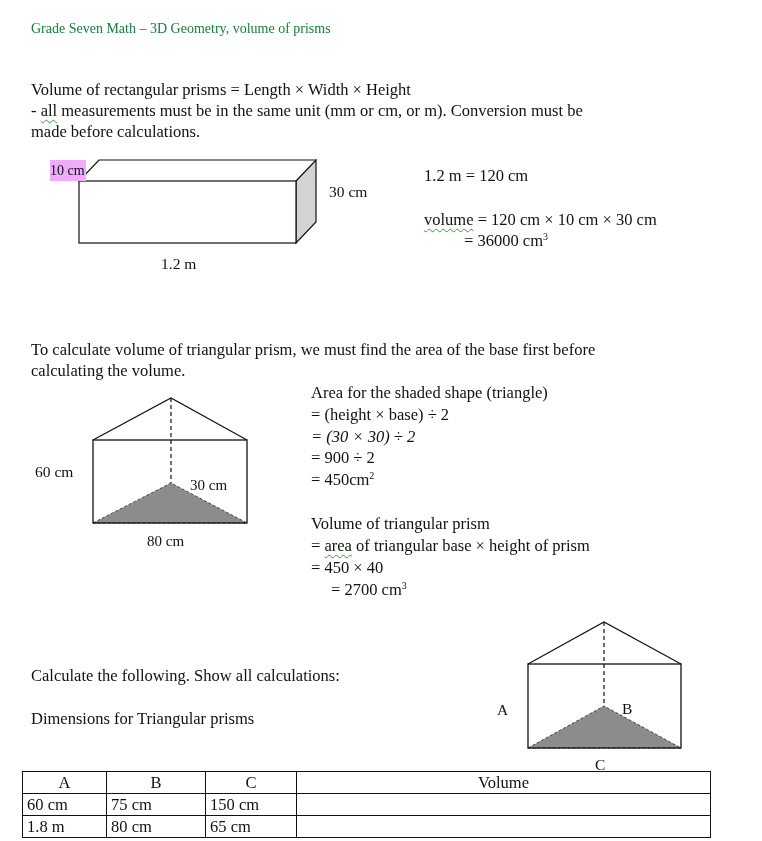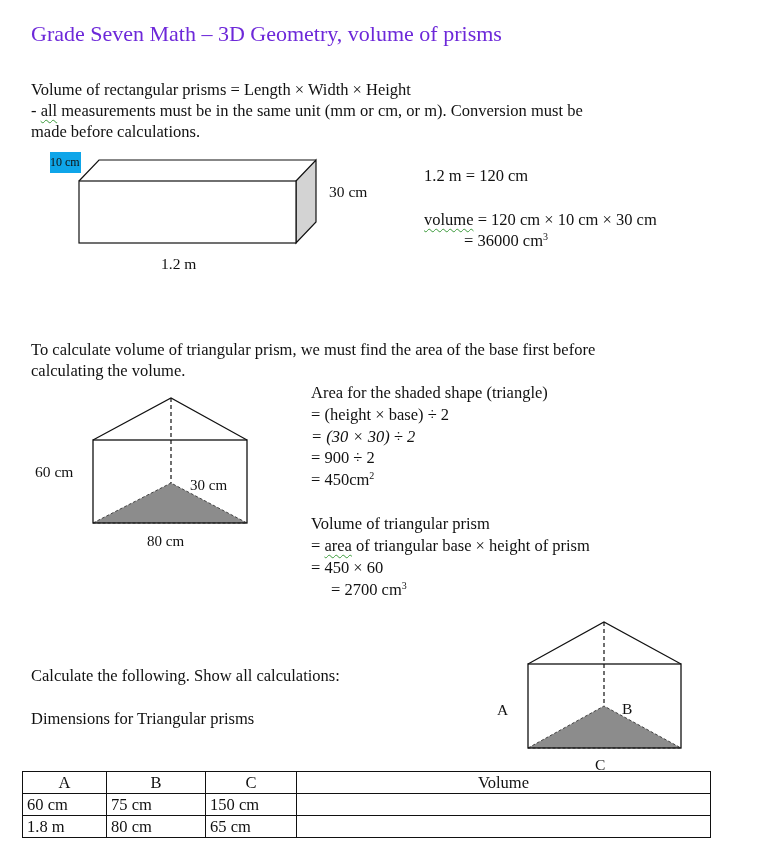--- a/index.html
+++ b/index.html
@@ -1,20 +1,20 @@
 <!DOCTYPE html>
 <html><head>
 <meta charset="utf-8">
 <style>
   html, body { margin: 0; padding: 0; background: #ffffff; }
   body { width: 762px; height: 841px; position: relative; overflow: hidden;
          font-family: "Liberation Serif", "DejaVu Serif", serif; color: #111; }
   .abs { position: absolute; white-space: nowrap; }
   .t { font-size: 16.5px; line-height: 21px; }
-  .title { color: #6d28d9; font-size: 22px; }
+  .title { color: #15803d; font-size: 14px; }
   .squig { text-decoration: underline wavy #3a9a3a; text-decoration-thickness: 1px; text-underline-offset: 3px; }
   sup { font-size: 10px; vertical-align: 6px; line-height: 0; }
   svg { position: absolute; left: 0; top: 0; }
   table.dims { position: absolute; left: 22px; top: 771px; border-collapse: collapse;
                font-size: 16.5px; }
   table.dims td, table.dims th { border: 1.3px solid #111; padding: 0 4px; height: 21px;
                font-weight: normal; text-align: left; }
   table.dims th { text-align: center; }
 </style>
 </head>
@@ -44,21 +44,21 @@
   </g>
 
   <g>
     <polygon points="528,748 604,706 681,748" fill="#8c8c8c" stroke="#444" stroke-width="1" stroke-dasharray="3,2"></polygon>
     <polyline points="528,664 604,622 681,664" fill="none" stroke="#111" stroke-width="1.2"></polyline>
     <line x1="604" y1="622" x2="604" y2="706" stroke="#111" stroke-width="1.2" stroke-dasharray="4,3"></line>
     <rect x="528" y="664" width="153" height="84" fill="none" stroke="#111" stroke-width="1.3"></rect>
   </g>
 </svg>
 
-<div class="abs t" style="left:50px; top:152px; font-size:12px; background:#0ea5e9; padding-right:1px;">10 cm</div>
+<div class="abs t" style="left:50px; top:160px; font-size:14px; background:#f0abfc; padding-right:1px;">10 cm</div>
 <div class="abs t" style="left:329px; top:181px; font-size:15.5px;">30 cm</div>
 <div class="abs t" style="left:161px; top:253px; font-size:15.5px;">1.2 m</div>
 
 <div class="abs t" style="left:424px; top:165px;">1.2 m = 120 cm</div>
 <div class="abs t" style="left:424px; top:209px;">
   <span class="squig">volume</span><span> = 120 cm × 10 cm × 30 cm</span>
 </div>
 <div class="abs t" style="left:464px; top:230px;">
   <span>= 36000 cm</span><sup>3</sup>
 </div>
@@ -75,21 +75,21 @@
 <div class="abs t" style="left:311px; top:426px;font-style:italic;">= (30 × 30) ÷ 2</div>
 <div class="abs t" style="left:311px; top:447px;">= 900 ÷ 2</div>
 <div class="abs t" style="left:311px; top:469px;">
   <span>= 450cm</span><sup>2</sup>
 </div>
 
 <div class="abs t" style="left:311px; top:513px;">Volume of triangular prism</div>
 <div class="abs t" style="left:311px; top:535px;">
   <span>= </span><span class="squig">area</span><span> of triangular base × height of prism</span>
 </div>
-<div class="abs t" style="left:311px; top:557px;">= 450 × 60</div>
+<div class="abs t" style="left:311px; top:557px;">= 450 × 40</div>
 <div class="abs t" style="left:311px; top:579px;margin-left:20px;">
   <span>= 2700 cm</span><sup>3</sup>
 </div>
 
 <div class="abs t" style="left:31px; top:665px;">Calculate the following.  Show all calculations:</div>
 <div class="abs t" style="left:31px; top:708px;">Dimensions for Triangular prisms</div>
 
 <div class="abs t" style="left:497px; top:699px; font-size:15.5px;">A</div>
 <div class="abs t" style="left:622px; top:698px; font-size:15.5px;">B</div>
 <div class="abs t" style="left:595px; top:754px; font-size:15.5px;">C</div>

